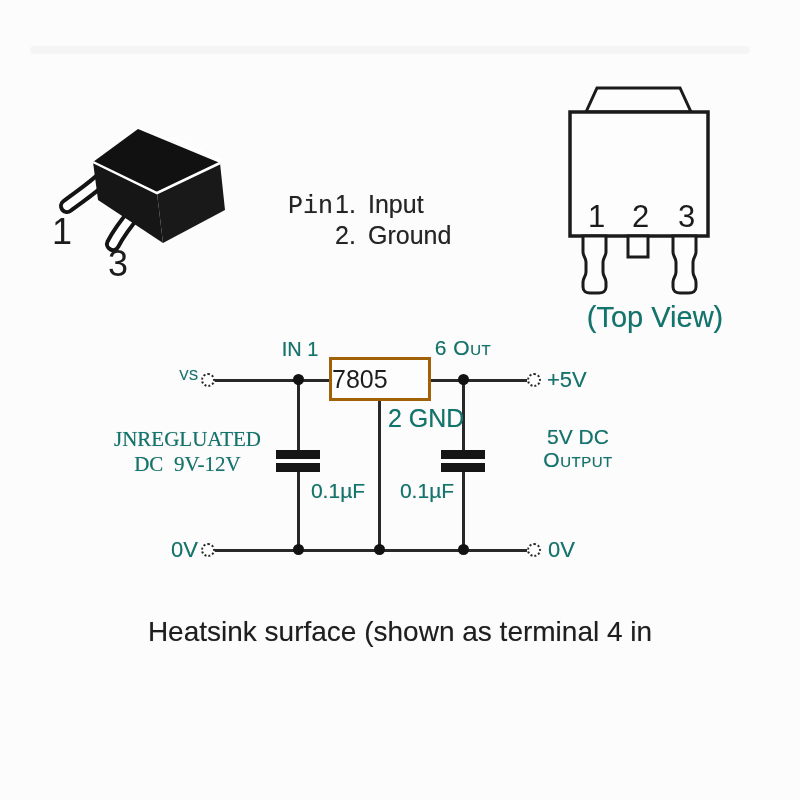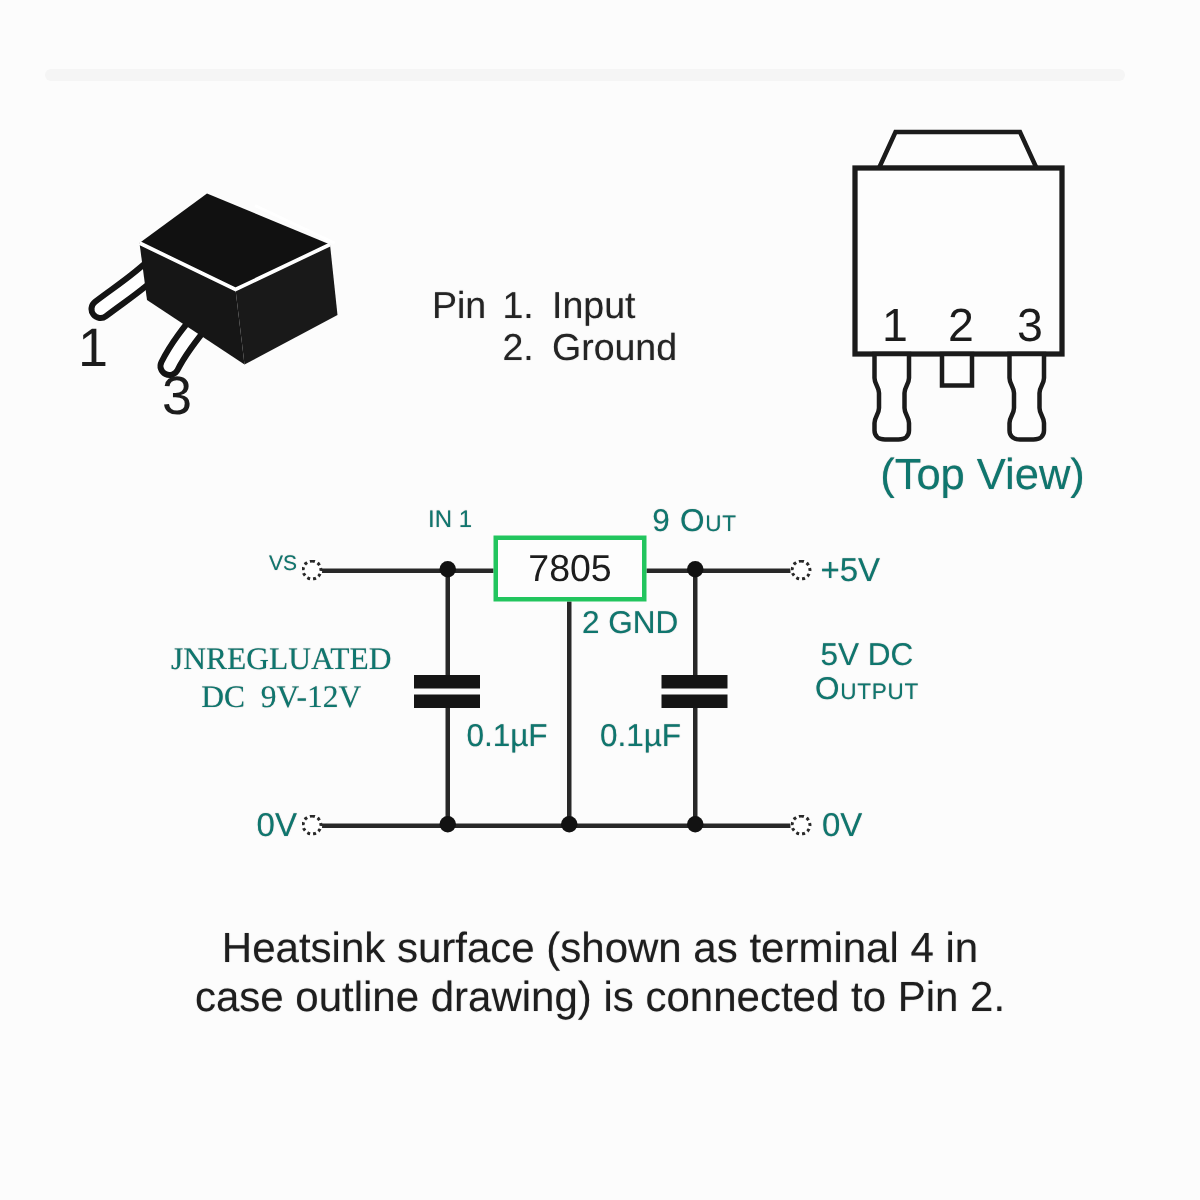--- a/index.html
+++ b/index.html
@@ -15,26 +15,26 @@
   .rt{text-align:right;}
   .sc{font-variant:small-caps;letter-spacing:.5px;}
   .pre{white-space:pre;font-family:Liberation Serif, serif;}
 
   
   .wire-h{position:absolute;height:3px;background:#282828;}
   .wire-v{position:absolute;width:3px;background:#282828;}
   .dot{position:absolute;width:11px;height:11px;border-radius:50%;background:#121212;}
   .term{position:absolute;width:10px;height:10px;border:2.5px dotted #2a2a2a;border-radius:50%;background:#fff;box-sizing:content-box;}
   .plate{position:absolute;width:44px;height:9px;background:#151515;}
-  .regbox{position:absolute;left:329px;top:357px;width:96px;height:38px;border:3px solid #22c55e;background:#fdfdfd;
-          display:flex;align-items:center;justify-content:center;font-size:25px;}
+  .regbox{position:absolute;left:329px;top:357px;width:96px;height:38px;border:3px solid #a16207;background:#fdfdfd;
+          display:flex;align-items:center;font-size:25px;}
 
   
   .pinlist{position:absolute;left:288px;top:190px;font-size:25px;line-height:28px;color:#242424;text-shadow:0 0 .7px rgba(70,70,70,.5);}
-  .pinlist .pfx{display:inline-block;width:47px;}
+  .pinlist .pfx{display:inline-block;width:47px;font-family:Liberation Mono, monospace;}
   .pinlist .num{display:inline-block;width:33px;}
 
   
   .footer{position:absolute;left:0;top:615px;width:800px;text-align:center;
           font-size:28px;line-height:33px;color:#1e1e1e;text-shadow:0 0 .7px rgba(70,70,70,.5);}
 
   .artifact{position:absolute;left:30px;top:46px;width:720px;height:8px;background:#f3f3f3;opacity:.8;border-radius:4px;}
 </style>
 </head>
 <body>
@@ -110,34 +110,33 @@
   <div class="term" style="left:527px;top:373px;"></div>
   <div class="term" style="left:201px;top:543px;"></div>
   <div class="term" style="left:527px;top:543px;"></div>
 
   <div class="regbox">
     <span>7805</span>
   </div>
 
   <div class="txt rt" style="left:156px;top:367px;width:42px;font-size:14px;">VS</div>
   <div class="txt" style="left:547px;top:367px;font-size:22px;">+5V</div>
-  <div class="txt ctr" style="left:268px;top:338px;width:64px;font-size:16px;">IN 1</div>
-  <div class="txt ctr sc" style="left:425px;top:336px;width:76px;font-size:21px;">9 Out</div>
-  <div class="txt" style="left:388px;top:404px;font-size:21px;">2 GND</div>
+  <div class="txt ctr" style="left:268px;top:338px;width:64px;font-size:20px;">IN 1</div>
+  <div class="txt ctr sc" style="left:425px;top:336px;width:76px;font-size:21px;">6 Out</div>
+  <div class="txt" style="left:388px;top:404px;font-size:25px;">2 GND</div>
   <div class="txt ctr" style="left:302px;top:479px;width:72px;font-size:21px;">0.1µF</div>
   <div class="txt ctr" style="left:391px;top:479px;width:72px;font-size:21px;">0.1µF</div>
   <div class="txt rt" style="left:160px;top:537px;width:38px;font-size:22px;">0V</div>
   <div class="txt" style="left:548px;top:537px;font-size:22px;">0V</div>
 
   <div class="txt ctr" style="left:90px;top:427px;width:195px;font-size:21px;line-height:25px;">
     <div class="pre">JNREGLUATED</div>
     <div class="pre">DC  9V-12V</div>
   </div>
   <div class="txt ctr" style="left:493px;top:425px;width:170px;font-size:21px;line-height:23px;">
     <div>5V DC</div>
     <div class="sc">Output</div>
   </div>
 </div>
 
 <div class="footer">
   <div>Heatsink surface (shown as terminal 4 in</div>
-  <div>case outline drawing) is connected to Pin 2.</div>
 </div>
 
 </body></html>

